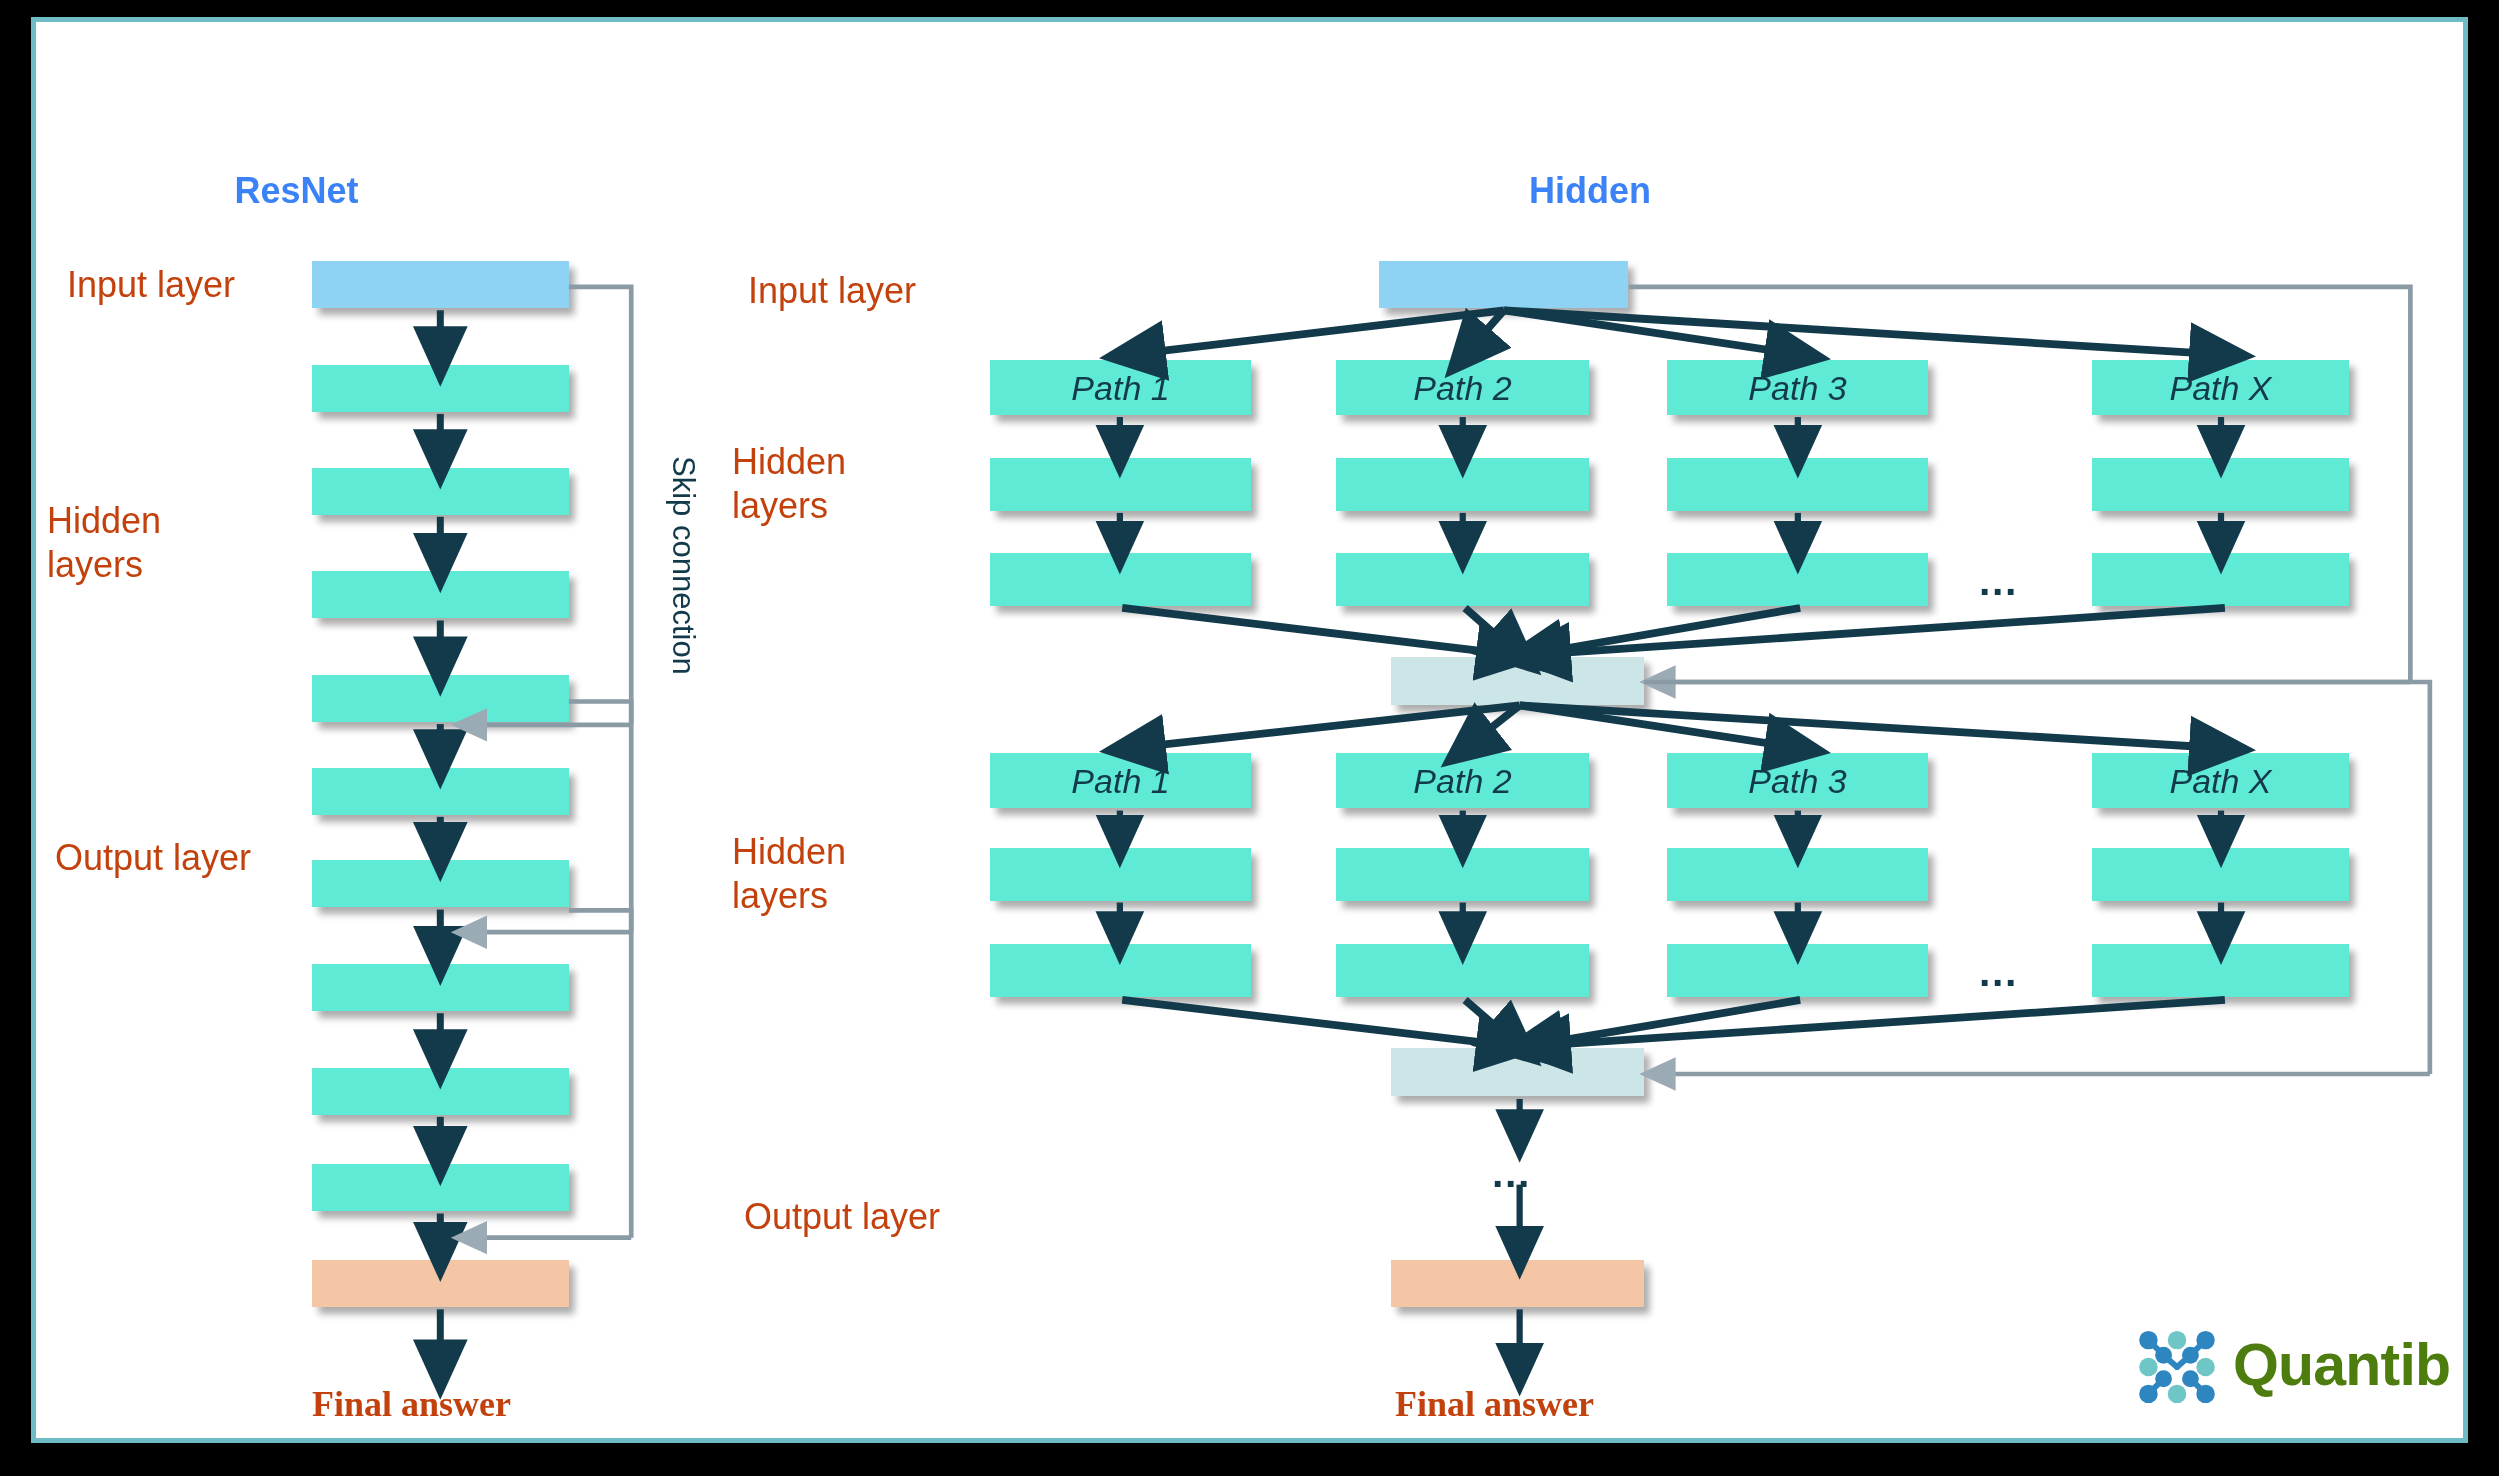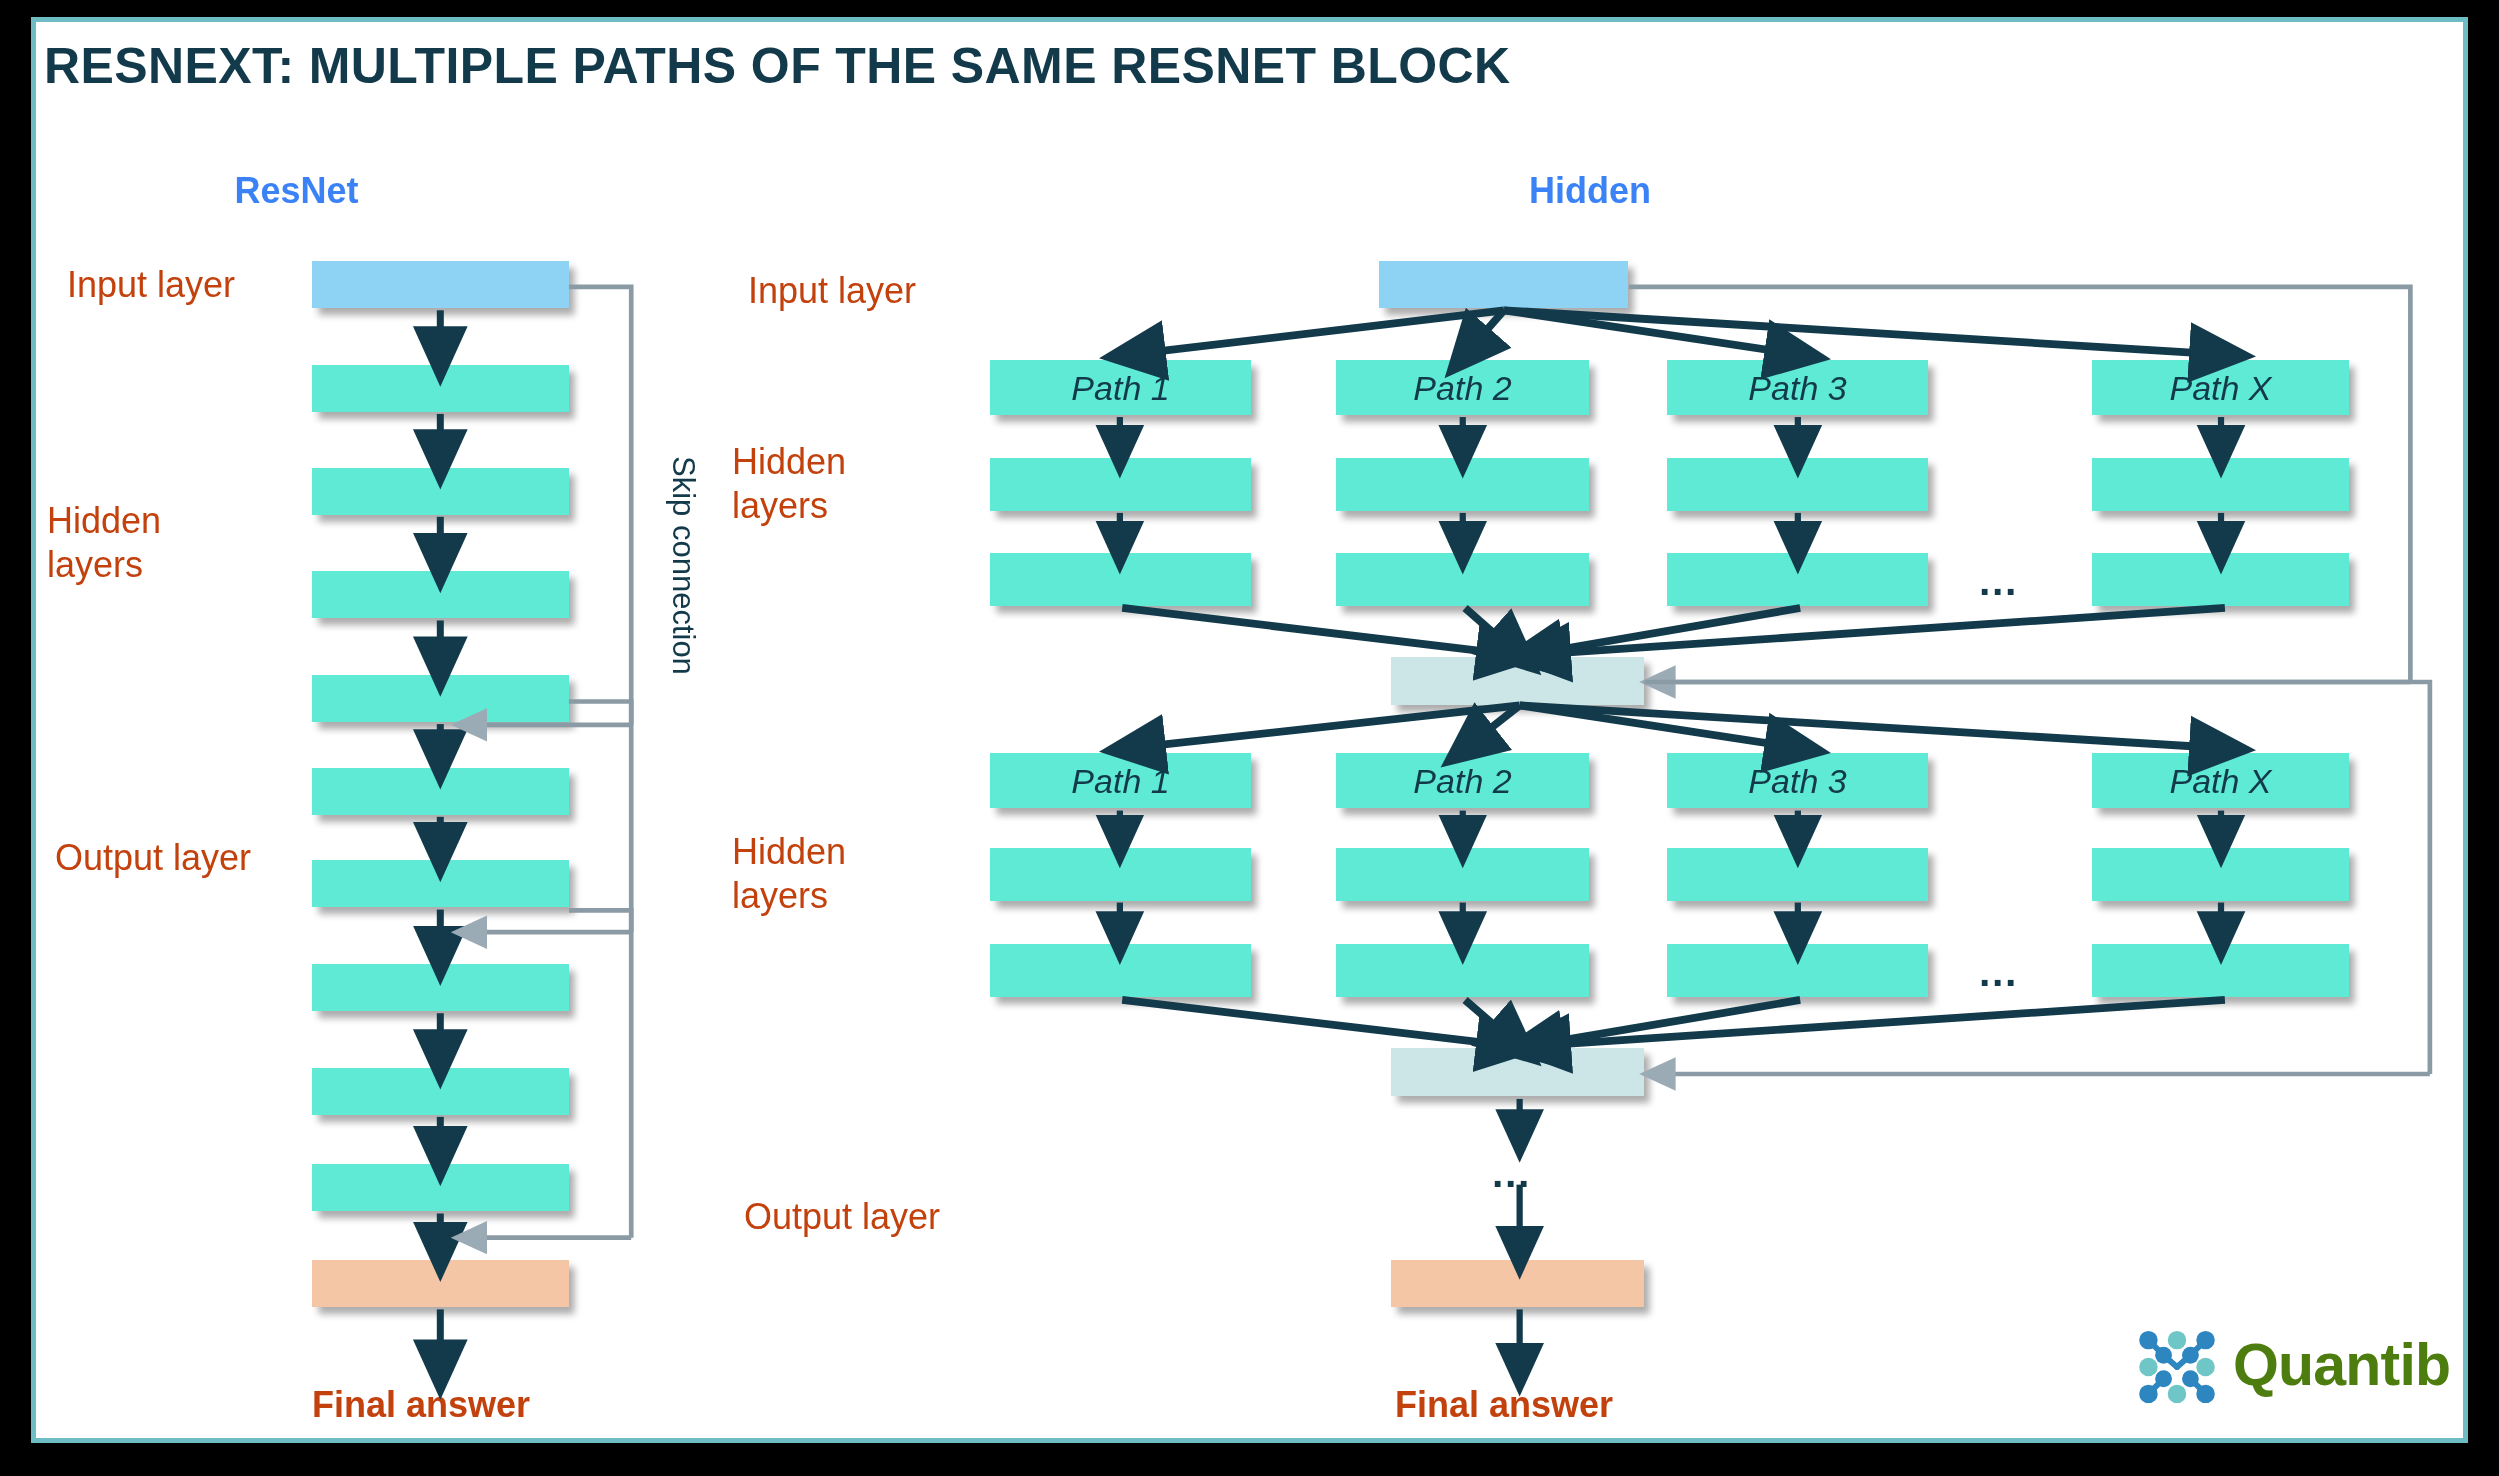--- a/index.html
+++ b/index.html
@@ -23,21 +23,21 @@
   }
   .colhead{
     position:absolute;font-size:36px;font-weight:bold;color:#3b82f6;
     white-space:nowrap;text-align:center;
   }
   .lbl{
     position:absolute;font-size:36px;color:#c2410c;white-space:nowrap;
     line-height:1.22;
   }
   .lbl.center{}
-  .bold{font-weight:bold;}
+  .bold{font-weight:bold;font-family:Liberation Serif, serif;}
   .skiplbl{
     position:absolute;font-size:31px;color:#123A4B;white-space:nowrap;
     transform:rotate(90deg);transform-origin:left top;
   }
   .blk{
     position:absolute;box-sizing:border-box;
     box-shadow:6.2px 7px 7px rgba(0,0,0,.33);
   }
   .blk.teal{background:#5eead4;}
   .blk.inp{background:#8FD3F4;}
@@ -62,21 +62,20 @@
     font-size:59px;font-weight:bold;color:#4d7c0f;
     font-family:"Liberation Sans",sans-serif;letter-spacing:-0.8px;
   }
 </style>
 </head>
 <body>
 
 <div id="slide">
   <div id="frame"></div>
 
-  <div class="ttl">RESNEXT: MULTIPLE PATHS OF THE SAME RESNET BLOCK</div>
 
   <div class="colhead" style="left:195px;top:170px;width:203px;">ResNet</div>
   <div class="colhead" style="left:1473px;top:170px;width:234px;">Hidden</div>
 
   <div class="lbl" style="left:67px;top:263px;">Input layer</div>
 
   <div class="lbl center" style="left:47px;top:499px;width:257px;">
     <div>Hidden</div>
     <div>layers</div>
   </div>

